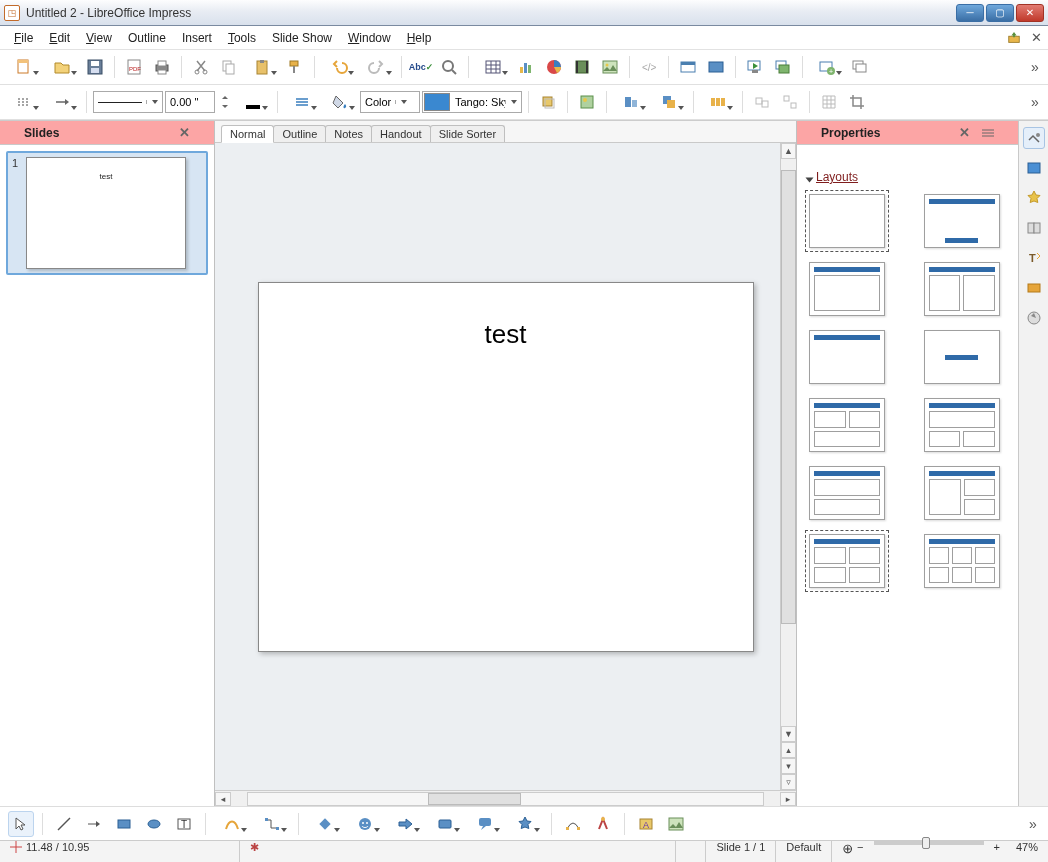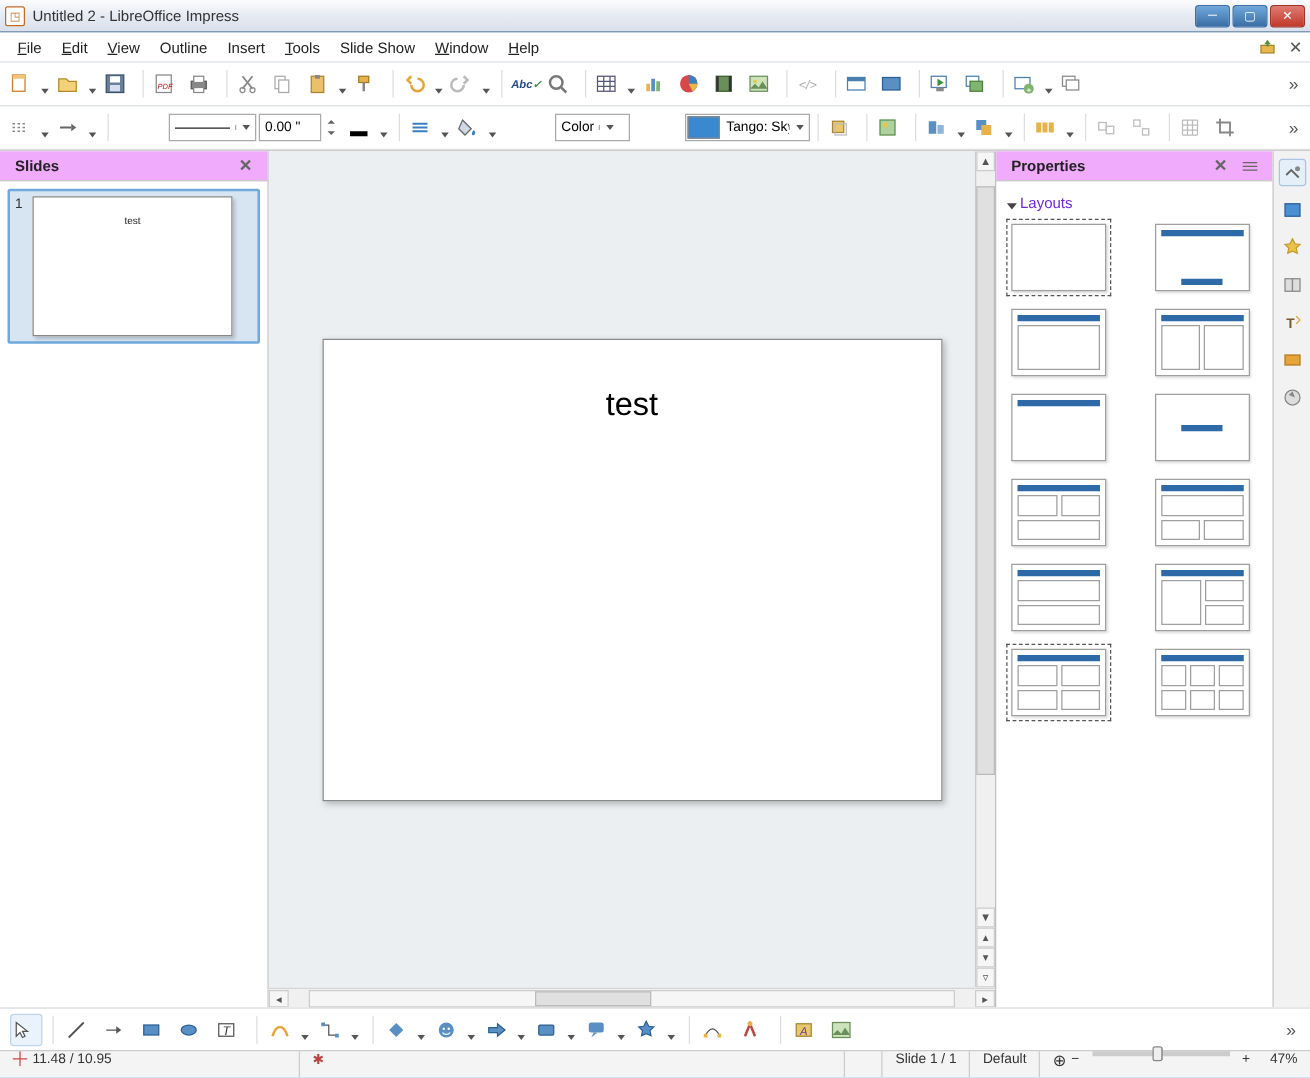--- a/index.html
+++ b/index.html
@@ -67,41 +67,39 @@
     border-bottom: 1px solid #e0e0e0;
     display: flex;
     align-items: center;
     padding: 4px 6px;
     gap: 2px;
   }
   .tb-btn {
     width: 26px; height: 26px;
     border: 1px solid transparent;
     border-radius: 3px;
-    display:inline-flex;align-items:center;justify-content:flex-start;
+    display:inline-flex;align-items:center;justify-content:center;
     position:relative;
-    font-style:italic;
   }
   .tb-btn.split { width: 36px; }
   .tb-btn .caret {
     position:absolute; right:2px; bottom:4px;
     width:0;height:0;border-left:3px solid transparent;border-right:3px solid transparent;border-top:4px solid #555;
   }
   .tb-sep {
     width: 1px; height: 22px; background: #ddd; margin: 0 4px;
   }
   .tb-icon { width:18px;height:18px; }
   .tb-input {
     height: 22px; border:1px solid #aaa; background:#fff;
     font-size:11px; padding:0 4px;
   }
   .tb-select {
     height:22px;border:1px solid #aaa;background:#fff;display:flex;align-items:center;
     font-size:11px;
-    margin-left:42px;
   }
   .tb-select .label{padding:0 4px;}
   .tb-select .caretbx{width:16px;border-left:1px solid #aaa;display:flex;align-items:center;justify-content:center;}
   .tb-select .caretbx .c{width:0;height:0;border-left:3px solid transparent;border-right:3px solid transparent;border-top:4px solid #555;}
   .color-swatch {
     width: 26px;height:18px;background:#3a88d0;border:1px solid #888;
   }
   .tb-chevron {
     width:14px;font-size:14px;color:#555;text-align:center;
   }
@@ -117,24 +115,24 @@
   .slides-panel {
     width: 215px;
     border-right: 1px solid #c0c0c0;
     display:flex;flex-direction:column;
     background:#fff;
   }
   .panel-header {
     height: 24px;
     border-bottom: 1px solid #c9c9c9;
     display:flex;align-items:center;
-    padding:0 12px;
+    padding:0 24px;
     font-weight:bold;
     color:#222;
-    background:#f0abfc;
+    background:#fca5a5;
   }
   .panel-header .close-x { margin-left:auto; color:#666; font-size:13px; cursor:default;}
   .slides-body{flex:1;overflow:auto;padding:6px;}
   .slide-thumb-wrap{
     display:flex;align-items:flex-start;gap:4px;
     padding:4px;border:2px solid #6fa8dc;background:#d7e5f3;border-radius:2px;
   }
   .slide-num{font-size:11px;color:#333;width:10px;}
   .slide-thumb{
     width:160px;height:112px;background:#fff;border:1px solid #888;
@@ -171,24 +169,24 @@
   .hscroll{height:16px;background:#f0f0f0;border-top:1px solid #ccc;display:flex;align-items:center;}
   .hscroll .track{flex:1;height:14px;position:relative;border:1px solid #ccc;background:#f6f6f6;margin:0 16px;}
   .hscroll .thumb{position:absolute;left:35%;width:18%;height:100%;background:#e0e0e0;border:1px solid #bbb;}
   .hscroll .arrow{width:16px;height:14px;border:1px solid #ccc;background:#f6f6f6;display:flex;align-items:center;justify-content:center;font-size:9px;color:#555;}
   .vscrollbar{position:absolute;right:0;top:0;bottom:0;width:16px;background:#f0f0f0;border-left:1px solid #ccc;display:flex;flex-direction:column;}
   .vscrollbar .varrow{height:16px;border:1px solid #ccc;background:#f6f6f6;display:flex;align-items:center;justify-content:center;font-size:9px;color:#555;}
   .vscrollbar .vtrack{flex:1;position:relative;}
   .vscrollbar .vthumb{position:absolute;top:2%;height:80%;left:0;right:0;background:#e0e0e0;border:1px solid #bbb;}
   
   .props-panel{
-    width:222px;border-left:1px solid #c0c0c0;display:flex;flex-direction:column;background:#fff;
+    width:222px;border-left:1px solid #c0c0c0;display:flex;flex-direction:column;background:#fff;gap:15px;
   }
   .props-body{flex:1;overflow:auto;padding:6px 6px 10px 8px;}
-  .section-title{font-size:12px;color:#6d28d9;padding:4px 2px;display:flex;align-items:flex-end;gap:4px;}
+  .section-title{font-size:12px;color:#7f1d1d;padding:4px 2px;display:flex;align-items:flex-end;gap:4px;text-decoration:underline;}
   .section-title .tri{width:0;height:0;border-top:4px solid transparent;border-bottom:4px solid transparent;border-left:5px solid #444; transform:rotate(90deg);}
   .layout-grid{
     display:grid;grid-template-columns:1fr 1fr;gap:14px 30px;
     padding:6px 4px;
   }
   .layout-tile{
     width:76px;height:54px;border:1px solid #9f9f9f;background:#fff;
     box-shadow:1px 1px 2px rgba(0,0,0,.15);
     padding:4px;display:flex;flex-direction:column;gap:3px;
   }
@@ -579,20 +577,27 @@
       <div class="slide-thumb-wrap">
         <span class="slide-num">1</span>
         <div class="slide-thumb">
           <span>test</span>
         </div>
       </div>
     </div>
   </div>
 
   <div class="center">
+    <div class="view-tabs">
+      <span class="view-tab active">Normal</span>
+      <span class="view-tab">Outline</span>
+      <span class="view-tab">Notes</span>
+      <span class="view-tab">Handout</span>
+      <span class="view-tab">Slide Sorter</span>
+    </div>
     <div class="canvas-area">
       <div class="slide-canvas">
         <span class="text">test</span>
       </div>
       <div class="vscrollbar">
         <div class="varrow">▲</div>
         <div class="vtrack">
             <div class="vthumb"></div>
           </div>
         <div class="varrow">▼</div>

